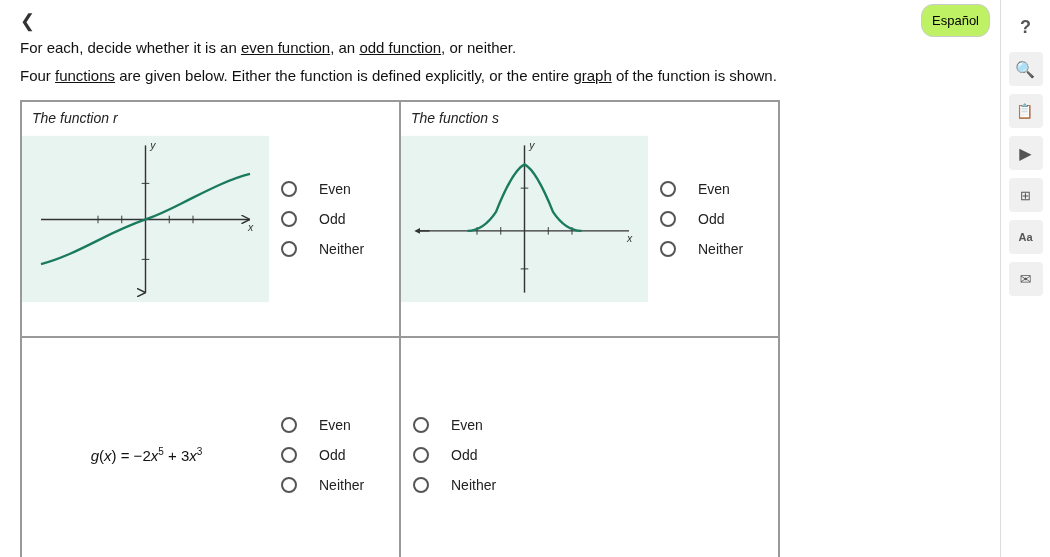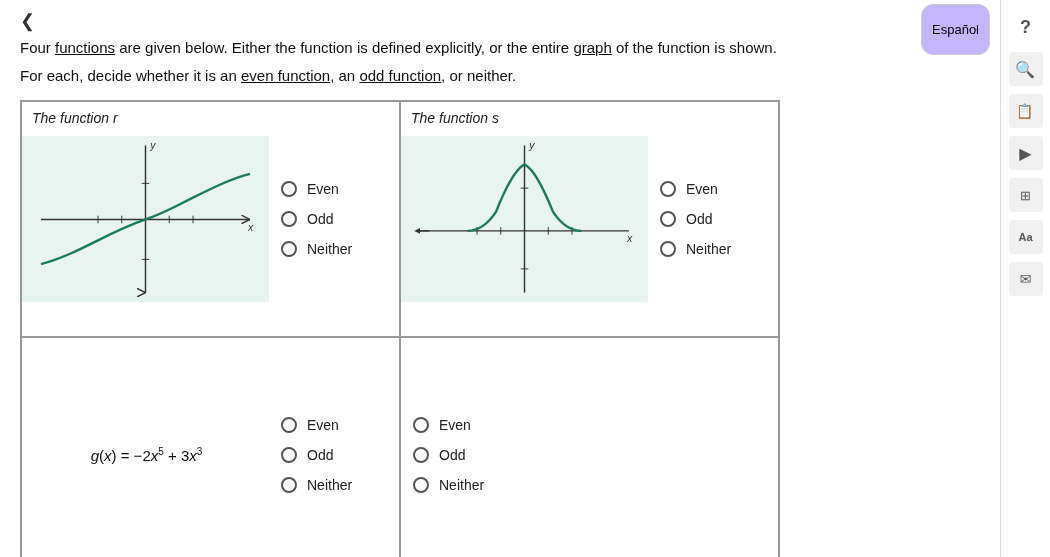--- a/index.html
+++ b/index.html
@@ -9,24 +9,24 @@
       width: 1050px;
       height: 557px;
       overflow: hidden;
       position: relative;
     }
 
     .espanol-btn {
       position: absolute;
       top: 4px;
       right: 60px;
-      background: #c4b5fd;
+      background: #bef264;
       border: 1px solid #ccc;
       border-radius: 12px;
-      padding: 17px 10px;
+      padding: 8px 10px;
       font-size: 13px;
       cursor: pointer;
     }
 
     .right-sidebar {
       position: absolute;
       right: 0;
       top: 0;
       width: 50px;
       height: 557px;
@@ -100,21 +100,21 @@
       display: flex;
       flex-direction: column;
       justify-content: center;
       gap: 14px;
       padding: 8px 12px;
     }
 
     .radio-option {
       display: flex;
       align-items: center;
-      gap: 10px;
+      gap: 22px;
       font-size: 14px;
       color: #222;
       cursor: pointer;
     }
 
     .radio-circle {
       width: 16px;
       height: 16px;
       border: 2px solid #555;
       border-radius: 50%;
@@ -157,24 +157,24 @@
   </style>
 </head>
 <body>
 
 <div class="main-content">
   <div style="margin-bottom:4px;">
     <span style="font-size:18px; color:#333; cursor:pointer;">❮</span>
   </div>
 
   <p class="instruction-text">
-    Four <span class="underline">functions</span> are given below. Either the function is defined explicitly, or the entire <span class="underline">graph</span> of the function is shown.
+    For each, decide whether it is an <span class="underline">even function</span>, an <span class="underline">odd function</span>, or neither.
   </p>
   <p class="instruction-text">
-    For each, decide whether it is an <span class="underline">even function</span>, an <span class="underline">odd function</span>, or neither.
+    Four <span class="underline">functions</span> are given below. Either the function is defined explicitly, or the entire <span class="underline">graph</span> of the function is shown.
   </p>
 
   <div class="grid-container">
 
     <div class="cell">
       <div class="graph-area">
         <div class="cell-label">The function <em>r</em></div>
         <svg class="graph-svg" viewBox="0 0 260 175">
 
           <rect width="260" height="175" fill="#e8f4f0"></rect>

